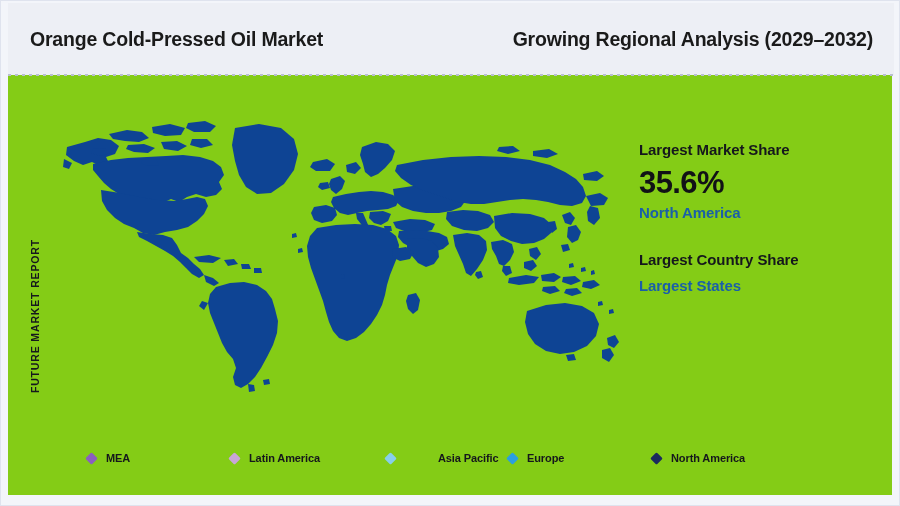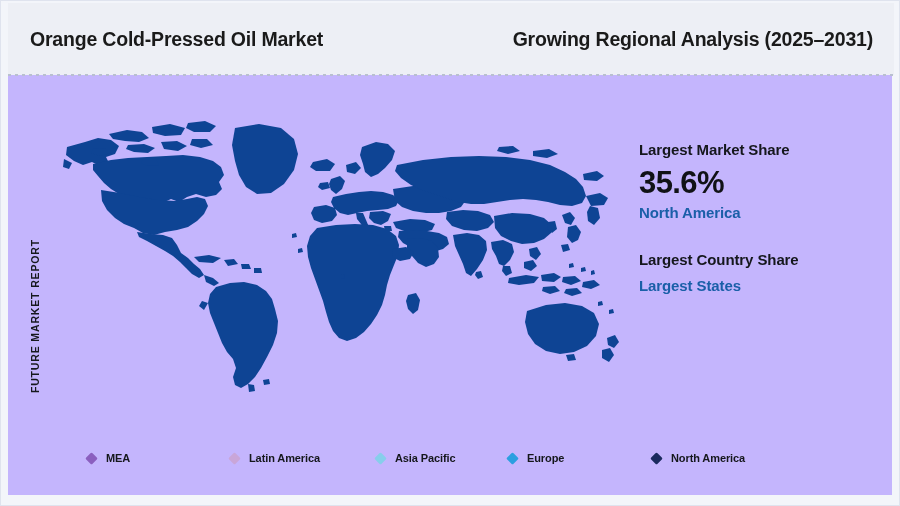--- a/index.html
+++ b/index.html
@@ -10,21 +10,21 @@
   }
   body {
     font-family: "Liberation Sans", sans-serif;
     -webkit-font-smoothing: antialiased;
   }
 
   #infographic {
     position: relative;
     width: 900px;
     height: 506px;
-    background: #c4b5fd;
+    background: #84cc16;
     box-sizing: border-box;
     border: 1px solid #dfe3ee;
     overflow: hidden;
   }
 
   
   .frame-edge {
     position: absolute;
     background: #f3f5fa;
     pointer-events: none;
@@ -175,21 +175,21 @@
 <div id="infographic">
 
   <div class="frame-edge frame-top"></div>
   <div class="frame-edge frame-left"></div>
   <div class="frame-edge frame-right"></div>
   <div class="frame-edge frame-bottom"></div>
 
   <div class="header">
     <div class="header-inner">
       <div class="title-left">Orange Cold-Pressed Oil Market</div>
-      <div class="title-right">Growing Regional Analysis (2025–2031)</div>
+      <div class="title-right">Growing Regional Analysis (2029–2032)</div>
     </div>
   </div>
   <div class="header-divider"></div>
 
   <div class="brand-vertical">FUTURE MARKET REPORT</div>
 
   <div class="map-wrap">
     <svg viewBox="0 0 1120 600" preserveAspectRatio="xMidYMid meet">
       <g id="land" fill="#0e4494">
 
@@ -355,21 +355,21 @@
     <div class="legend-item" style="left:0px;">
       <span class="legend-dot" style="background:#8b5fbf;"></span>
       <span class="legend-text">MEA</span>
     </div>
 
     <div class="legend-item" style="left:143px;">
       <span class="legend-dot" style="background:#c9a6d8;"></span>
       <span class="legend-text">Latin America</span>
     </div>
 
-    <div class="legend-item" style="left:289px;">
+    <div class="legend-item" style="left:299px;gap:33px;">
       <span class="legend-dot" style="background:#87ceeb;"></span>
       <span class="legend-text">Asia Pacific</span>
     </div>
 
     <div class="legend-item" style="left:421px;">
       <span class="legend-dot" style="background:#2b9fe0;"></span>
       <span class="legend-text">Europe</span>
     </div>
 
     <div class="legend-item" style="left:565px;">

